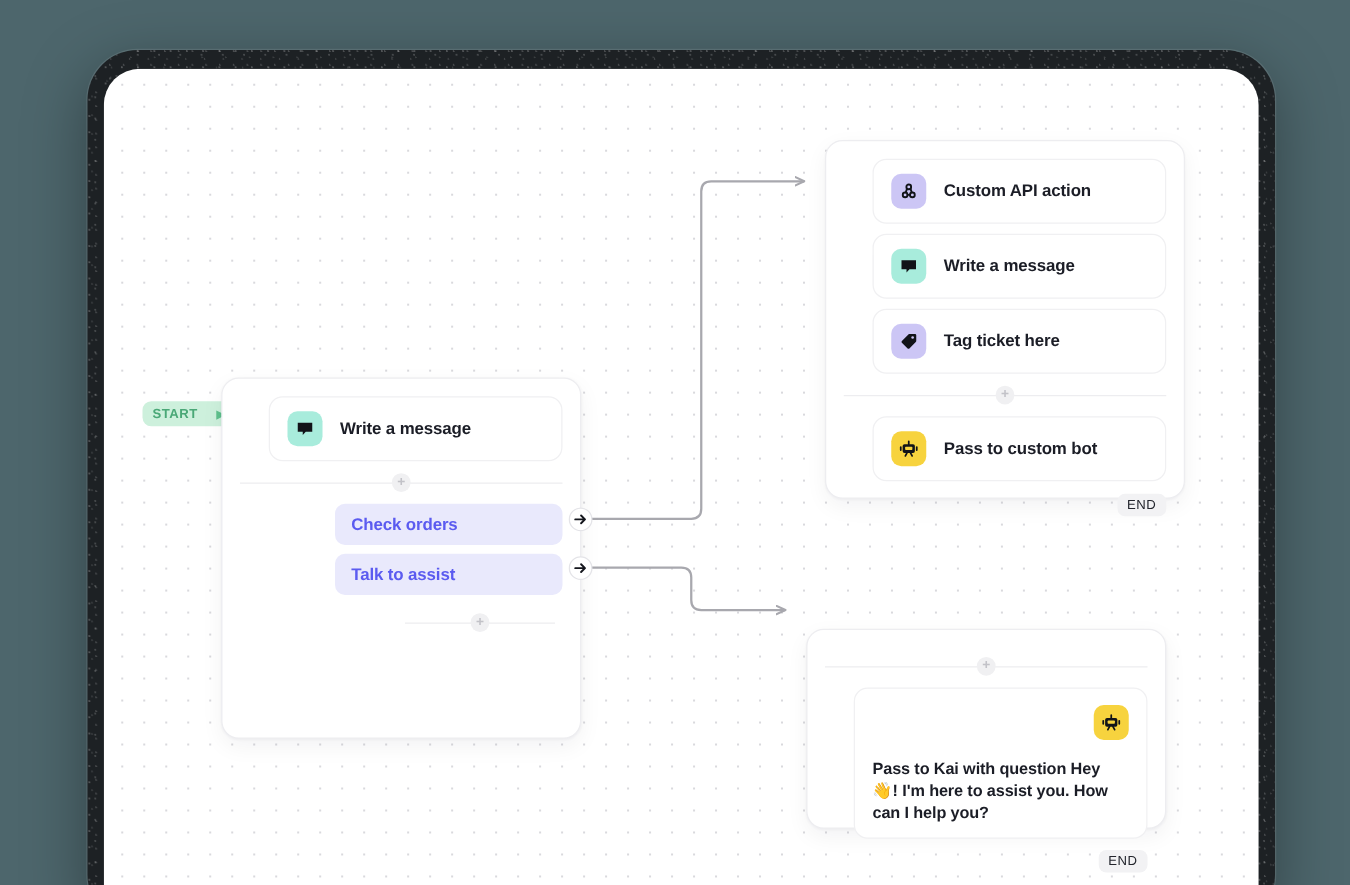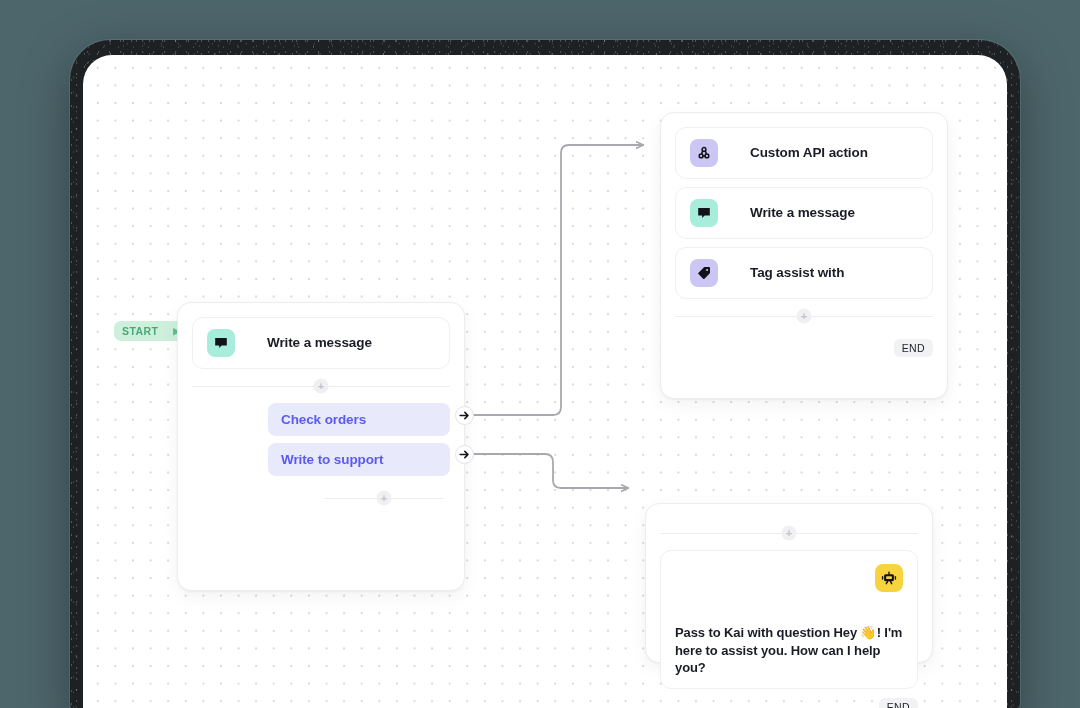--- a/index.html
+++ b/index.html
@@ -77,26 +77,27 @@
     position: absolute;
     background: #fff;
     border: 1px solid #ededf0;
     border-radius: 14px;
     box-shadow: 0 1px 2px rgba(16,24,40,0.04), 0 6px 18px rgba(16,24,40,0.05);
   }
 
   .block {
     display: flex;
     align-items: center;
-    gap: 32px;
+    gap: 14px;
     background: #fff;
     border: 1px solid #f0f0f2;
     border-radius: 11px;
     padding: 11px 14px;
     min-height: 52px;
+    margin-left: 23px;
   }
   .block + .block { margin-top: 8px; }
 
   .tile {
     flex: 0 0 auto;
     width: 28px; height: 28px;
     border-radius: 8px;
     display: flex;
     align-items: center;
     justify-content: center;
@@ -244,21 +245,21 @@
       <div class="divider" style="margin-top:4px;">
         <span class="line"></span>
         <span class="plus">+</span>
       </div>
 
       <div style="margin-top:4px; padding-left:76px;">
         <div class="chip-row">
           <span class="chip">Check orders</span>
         </div>
         <div class="chip-row" style="margin-top:7px;">
-          <span class="chip">Write to support</span>
+          <span class="chip">Talk to assist</span>
         </div>
       </div>
 
       <div class="divider" style="margin-top:9px; margin-left:132px; margin-right:6px;">
         <span class="line"></span>
         <span class="plus">+</span>
       </div>
     </div>
 
     <div class="port" style="left:372px; top:351px;">
@@ -299,28 +300,38 @@
         <span class="block-label">Write a message</span>
       </div>
 
       <div class="block">
         <span class="tile lilac">
           <svg width="16" height="16" viewBox="0 0 16 16" aria-hidden="true">
             <path d="M8.4 2.1H13a1 1 0 0 1 1 1v4.5a1.4 1.4 0 0 1-.4 1l-5.1 5.1a1 1 0 0 1-1.4 0L2.5 9.1a1 1 0 0 1 0-1.4l5-5a1.4 1.4 0 0 1 .9-.6z" fill="#111318"></path>
             <circle cx="11.1" cy="5" r="1.05" fill="#ccc6f5"></circle>
           </svg>
         </span>
-        <span class="block-label">Tag assist with</span>
+        <span class="block-label">Tag ticket here</span>
       </div>
 
       <div class="divider" style="margin-top:4px;">
         <span class="line"></span>
         <span class="plus">+</span>
       </div>
 
+      <div class="block" style="margin-top:4px;">
+        <span class="tile yellow">
+          <svg width="16" height="16" viewBox="0 0 16 16" aria-hidden="true">
+            <rect x="3.1" y="4.3" width="9.8" height="7" rx="1.5" fill="#111318"></rect>
+            <rect x="5.1" y="6.3" width="5.8" height="2.6" rx="0.6" fill="#f7d33e"></rect>
+            <path d="M8 2.1v2.2M1.6 6.6v2.4M14.4 6.6v2.4M6.6 11.3l-1.3 2.4M9.4 11.3l1.3 2.4" stroke="#111318" stroke-width="1.4" stroke-linecap="round" fill="none"></path>
+          </svg>
+        </span>
+        <span class="block-label">Pass to custom bot</span>
+      </div>
 
       <div class="end-row">
         <span class="badge-inline">END</span>
       </div>
     </div>
 
     <div class="node-card" style="left:562px; top:448px; width:288px; height:160px; padding:14px;">
 
       <div class="divider" style="margin-top:2px;">
         <span class="line"></span>

